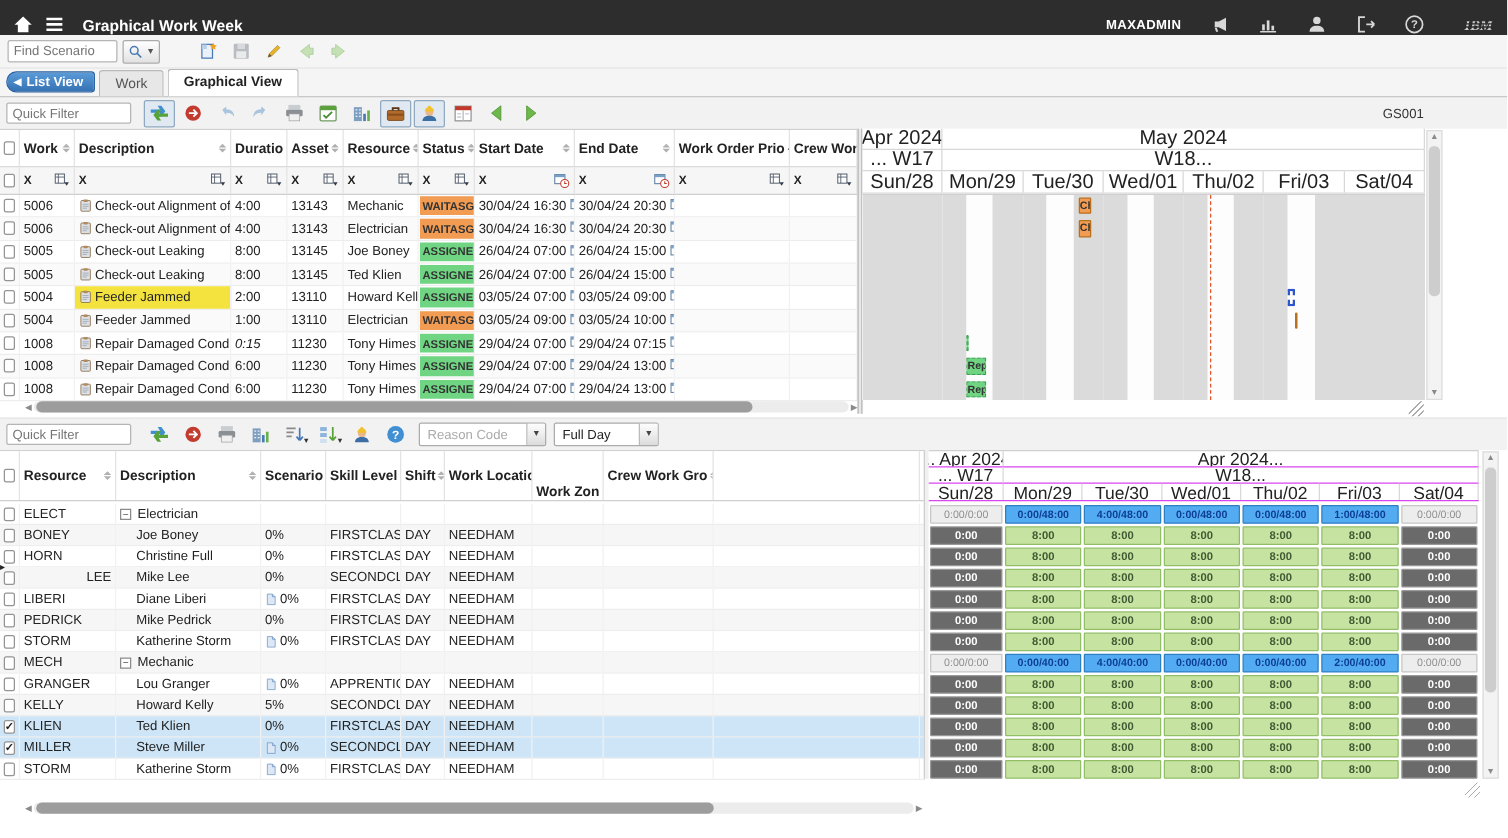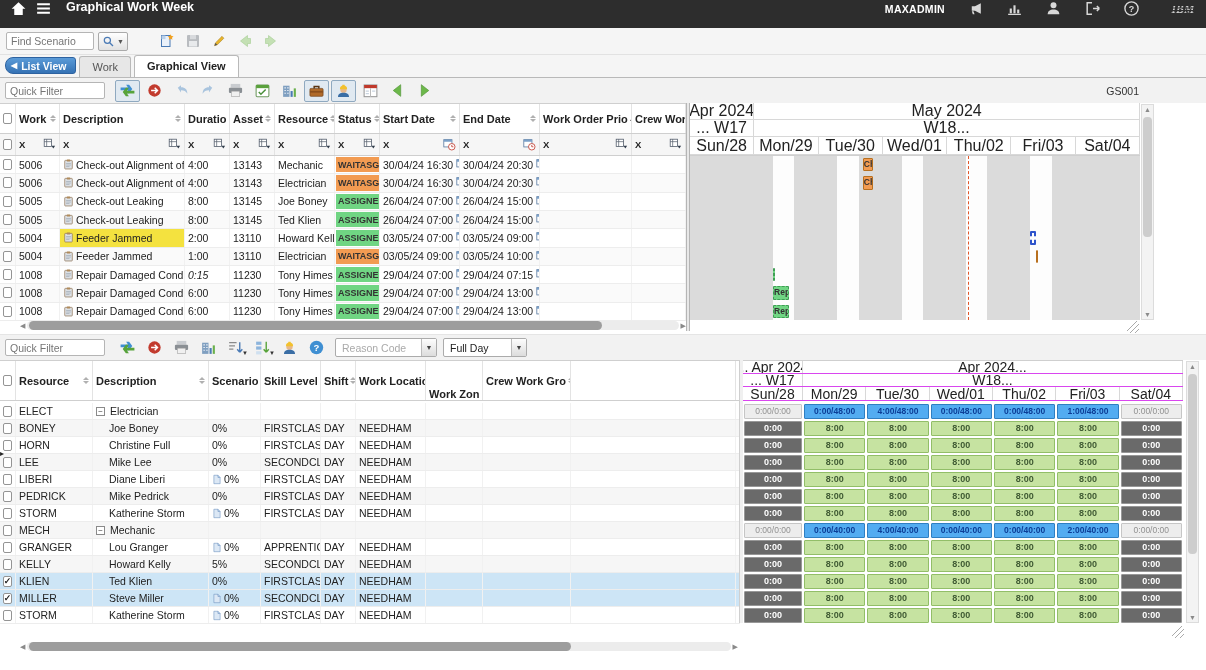--- a/index.html
+++ b/index.html
@@ -1,19 +1,19 @@
 <!DOCTYPE html>
 <html><head>
 <meta charset="utf-8">
 <style>
 *{margin:0;padding:0;box-sizing:border-box}
 html,body{width:1206px;height:670px;font-family:"Liberation Sans",sans-serif;background:#fff}
 .screen{position:relative;width:1206px;height:670px;overflow:hidden;font-size:11px;color:#222;background:#fff}
 
-.topbar{position:absolute;left:0;top:0;width:100%;height:28px;background:#2d2d2d;display:flex;align-items:flex-start;padding:0 10px;gap:8px}
+.topbar{position:absolute;left:0;top:0;width:100%;height:28px;background:#2d2d2d;display:flex;align-items:flex-end;padding:0 10px;gap:8px}
 .tb-icon{width:17px;height:17px;display:inline-flex}
 .tb-icon svg{width:100%;height:100%}
 .tb-title{color:#fff;font-weight:bold;font-size:12.5px;margin-left:6px}
 .tb-right{margin-left:auto;display:flex;align-items:center;gap:22px}
 .tb-user{color:#fff;font-weight:bold;font-size:10.5px;letter-spacing:.3px}
 
 .scenariobar{position:absolute;left:0;top:28px;width:100%;height:27px;background:#f5f5f5;border-bottom:1px solid #e2e2e2;display:flex;align-items:center;padding:0 6px;gap:4px}
 .scenariobar input{width:88px;height:18px;border:1px solid #b5b5b5;border-radius:2px;font-size:10.5px;padding:0 4px;font-family:inherit;color:#555}
 .search-btn{height:19px;border:1px solid #aaa;border-radius:2px;background:linear-gradient(#fff,#e2e2e2);display:flex;align-items:center;padding:0 3px;gap:2px}
 .search-btn svg{width:13px;height:13px}
@@ -1339,21 +1339,21 @@
             <span></span>
           </div>
           <div class="rd-cell" style="width: 165px;">
             <span></span>
           </div>
         </div>
         <div class="res-row alt">
           <div class="rd-cell cb">
             <span class="ckb"></span>
           </div>
-          <div class="rd-cell" style="width: 77px;">
+          <div class="rd-cell" style="width: 77px; justify-content: flex-end;">
             <span>LEE</span>
           </div>
           <div class="rd-cell indent" style="width: 116px;">
             <span>Mike Lee</span>
           </div>
           <div class="rd-cell" style="width: 52px;">
             <span>0%</span>
           </div>
           <div class="rd-cell" style="width: 60px;">
             <span>SECONDCLASS</span>

